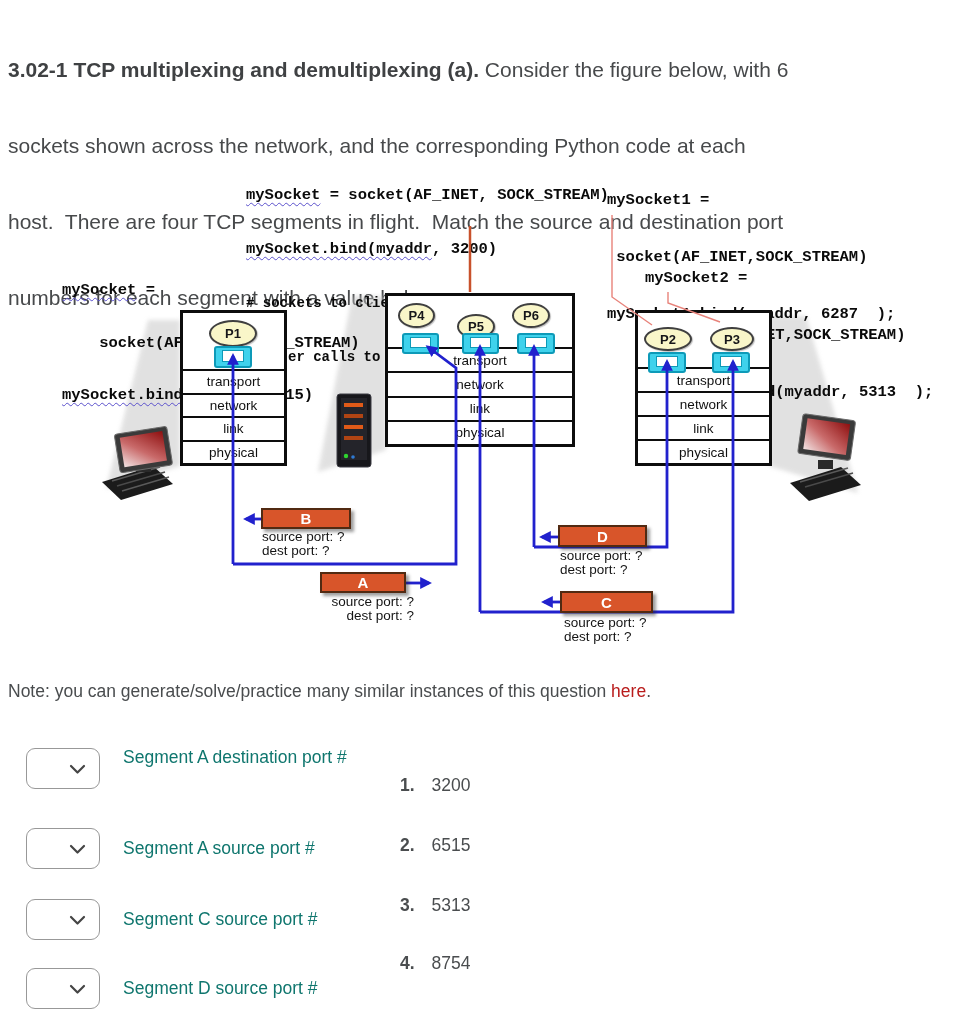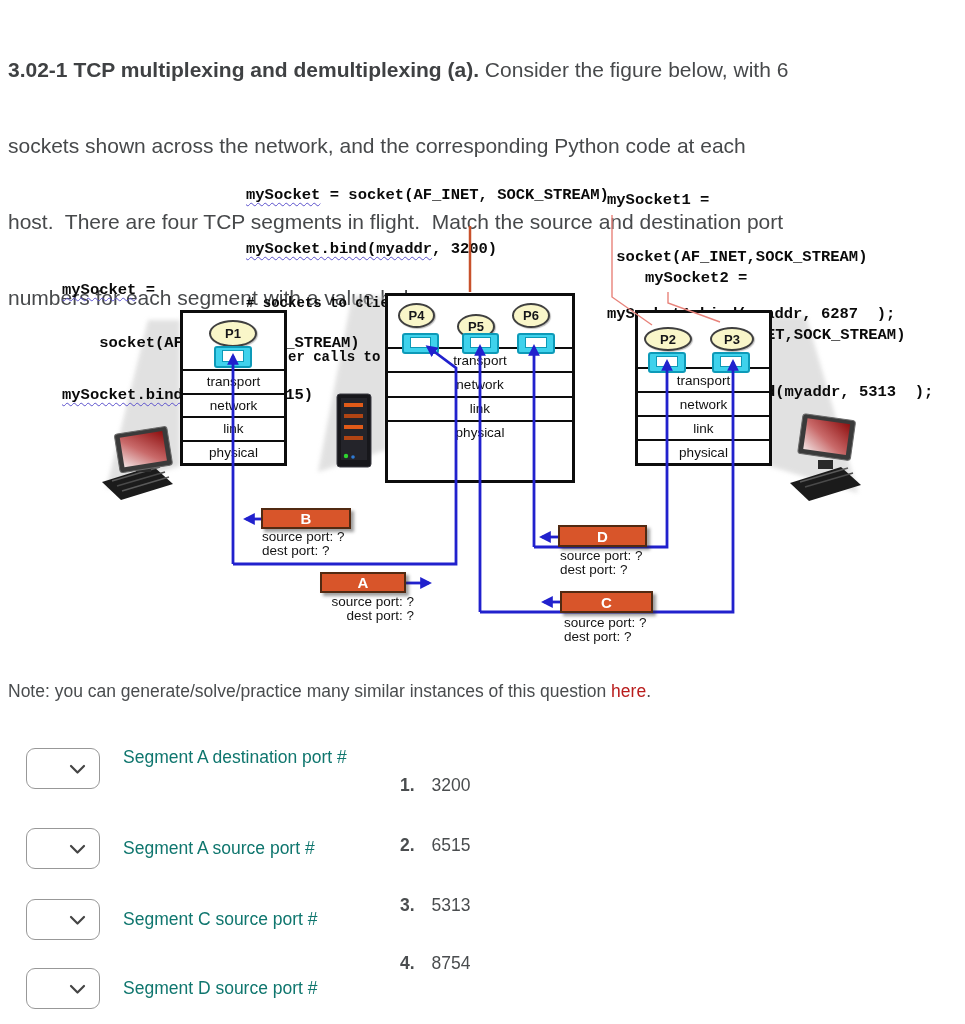--- a/index.html
+++ b/index.html
@@ -138,21 +138,21 @@
       <div class="socket" style="left:31px;top:33px;width:38px;height:22px">
           <div class="socket-inner"></div>
         </div>
     </div>
     <div class="layer" style="height:23.5px">transport</div>
     <div class="layer" style="height:23.5px">network</div>
     <div class="layer" style="height:23.5px">link</div>
     <div class="layer" style="height:23.5px">physical</div>
   </div>
 
-  <div class="host" style="left:385px;top:293px;width:190px;height:190px">
+  <div class="host" style="left:385px;top:293px;width:190px;height:154px">
     <div class="host-top" style="height:51px">
       <div class="oval" style="left:10px;top:7px;width:37px;height:25px">
           <span>P4</span>
         </div>
       <div class="oval" style="left:69px;top:18px;width:38px;height:25px">
           <span>P5</span>
         </div>
       <div class="oval" style="left:124px;top:7px;width:38px;height:25px">
           <span>P6</span>
         </div>

